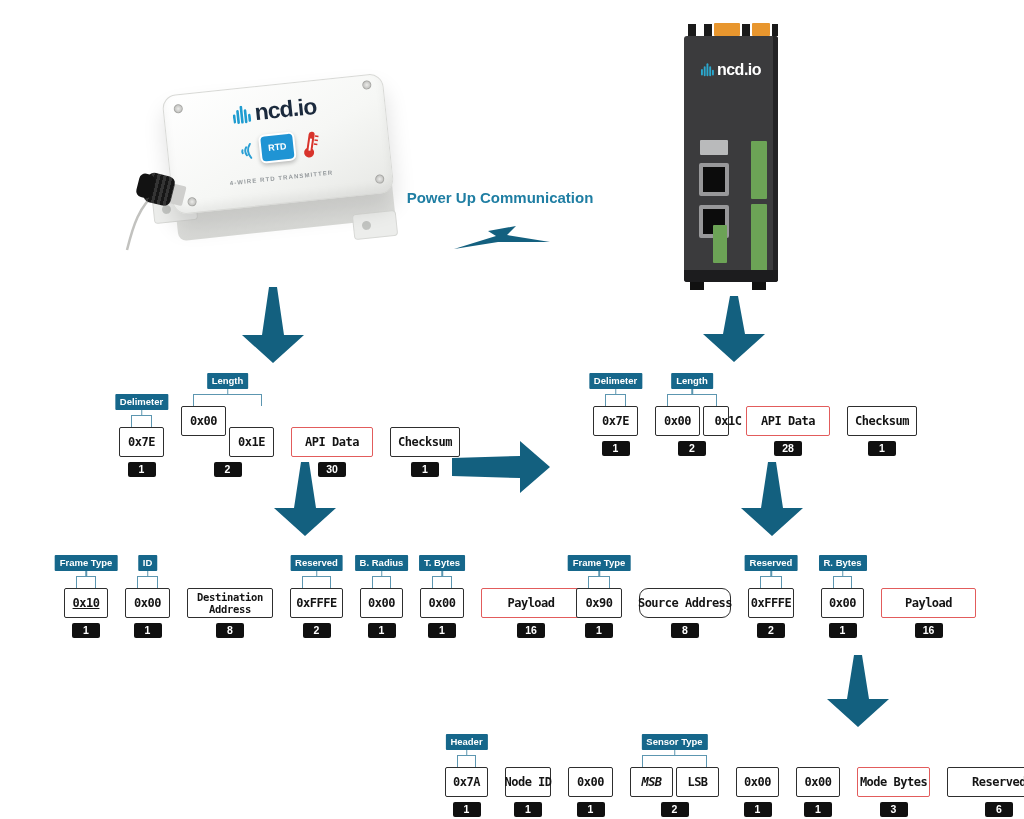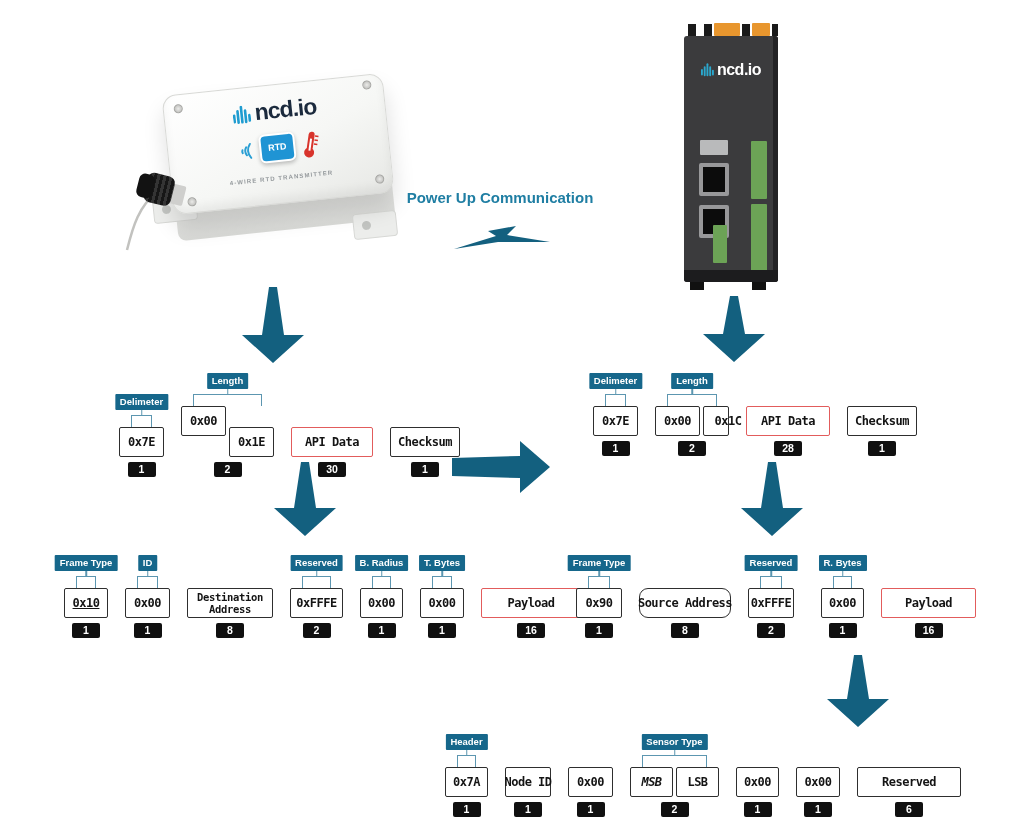--- a/index.html
+++ b/index.html
@@ -440,19 +440,26 @@
       <div class="field">
         <div class="label-zone"></div>
         <div class="box-row">
           <div class="box" style="width: 44px;">0x00</div>
         </div>
         <div class="count">1</div>
       </div>
       <div class="field">
         <div class="label-zone"></div>
         <div class="box-row">
+          <div class="box red" style="width: 73px;">Mode Bytes</div>
+        </div>
+        <div class="count">3</div>
+      </div>
+      <div class="field">
+        <div class="label-zone"></div>
+        <div class="box-row">
           <div class="box" style="width: 104px;">Reserved</div>
         </div>
         <div class="count">6</div>
       </div>
     </div>
 
 </div>
 
 </body></html>

